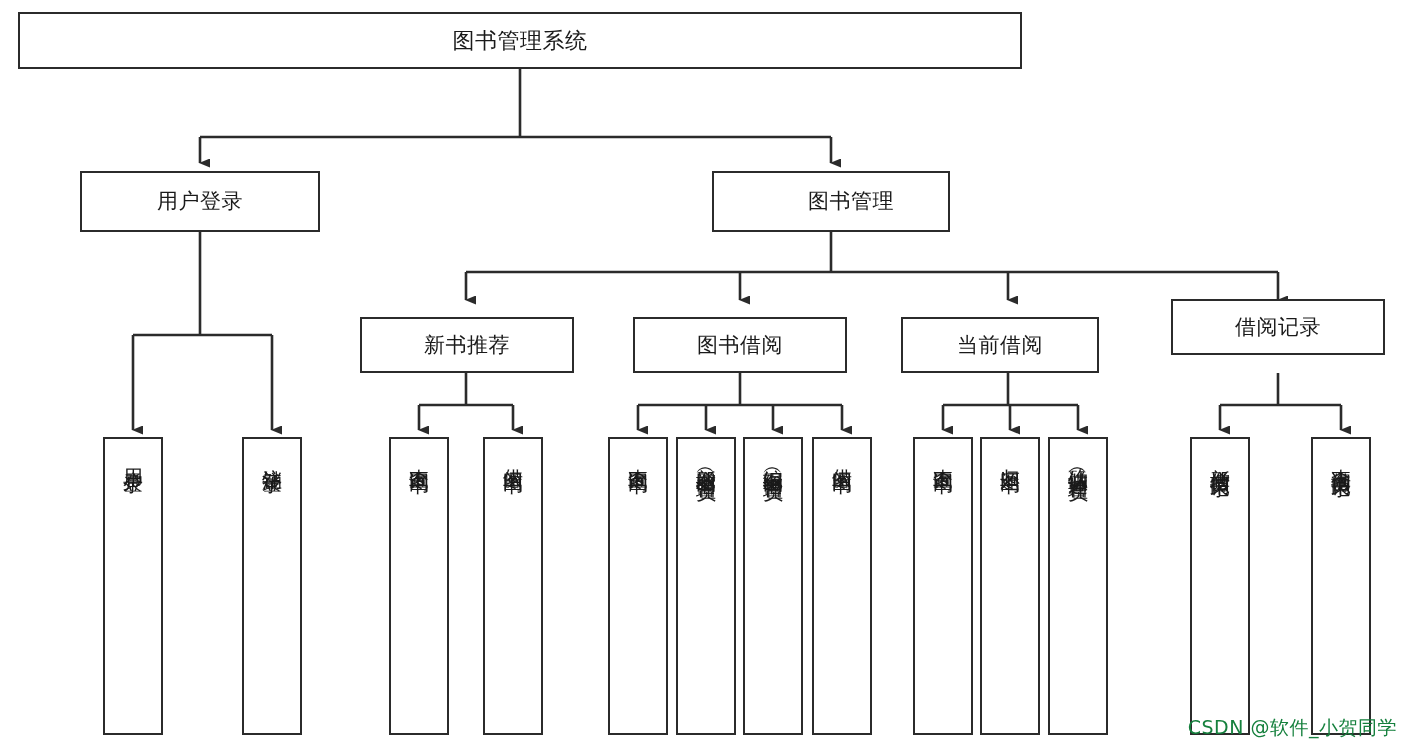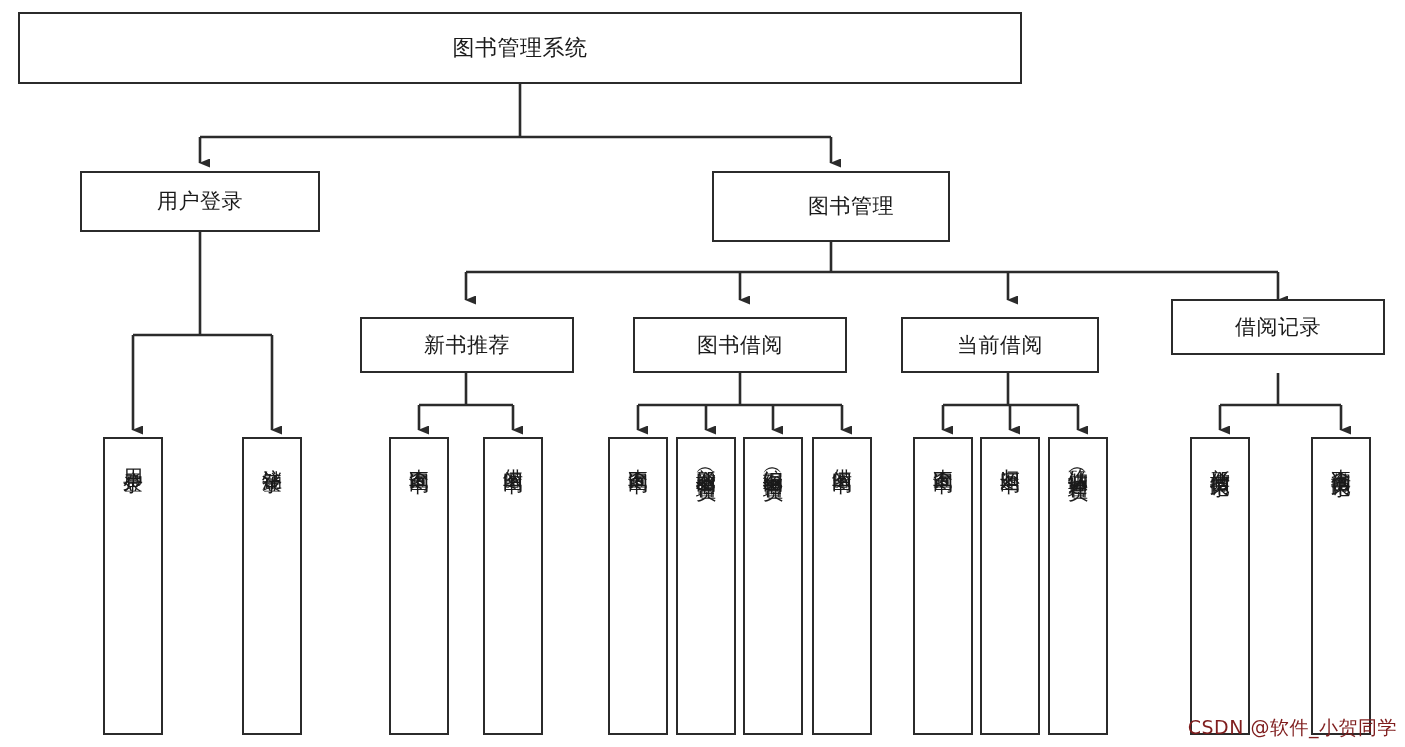--- a/index.html
+++ b/index.html
@@ -66,21 +66,21 @@
     max-height: 275px;
   }
   .node.vert.tall .node-label {
     max-height: 290px;
   }
   .watermark {
     position: absolute;
     right: 8px;
     bottom: 6px;
     font-size: 19px;
-    color: #7f1d1d;
+    color: #15803d;
     letter-spacing: 0.5px;
     z-index: 5;
     white-space: nowrap;
   }
 </style>
 </head>
 <body>
 
 <div id="diagram-root">
 
@@ -127,28 +127,28 @@
       <path d="M1010,405 L1010,430" marker-end="url(#arrowhead)"></path>
       <path d="M1078,405 L1078,430" marker-end="url(#arrowhead)"></path>
 
       <path d="M1278,373 L1278,405"></path>
       <path d="M1220,405 L1341,405"></path>
       <path d="M1220,405 L1220,430" marker-end="url(#arrowhead)"></path>
       <path d="M1341,405 L1341,430" marker-end="url(#arrowhead)"></path>
     </g>
   </svg>
 
-  <div class="node horiz root" style="left:18px; top:12px; width:1004px; height:72px;">
+  <div class="node horiz root" style="left:18px; top:12px; width:1004px; height:57px;">
     <span class="node-label">图书管理系统</span>
   </div>
 
   <div class="node horiz" style="left:80px; top:171px; width:240px; height:61px;">
     <span class="node-label">用户登录</span>
   </div>
-  <div class="node horiz" style="left:712px; top:171px; width:238px; height:71px;padding-left:40px;">
+  <div class="node horiz" style="left:712px; top:171px; width:238px; height:61px;padding-left:40px;">
     <span class="node-label">图书管理</span>
   </div>
 
   <div class="node horiz" style="left:633px; top:317px; width:214px; height:56px;">
     <span class="node-label">图书借阅</span>
   </div>
   <div class="node horiz" style="left:360px; top:317px; width:214px; height:56px;">
     <span class="node-label">新书推荐</span>
   </div>
   <div class="node horiz" style="left:901px; top:317px; width:198px; height:56px;">

